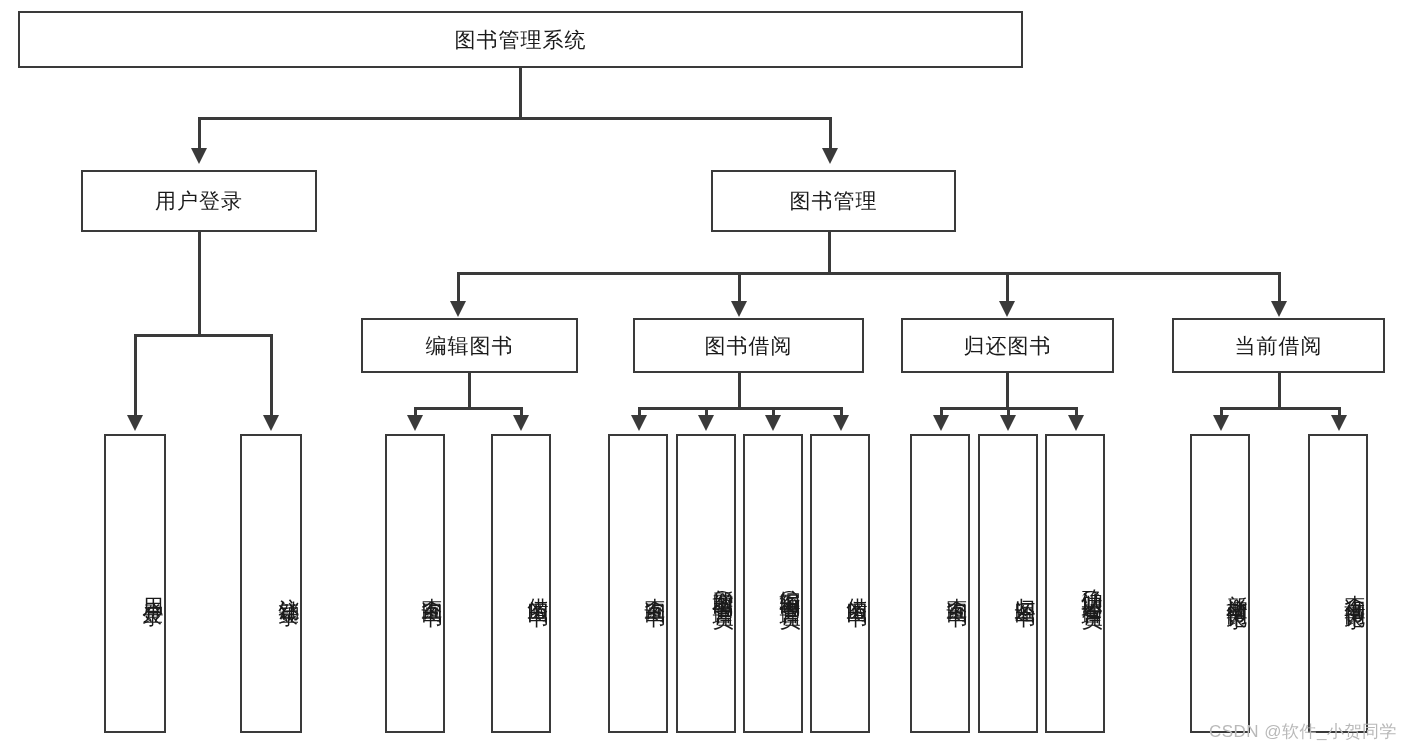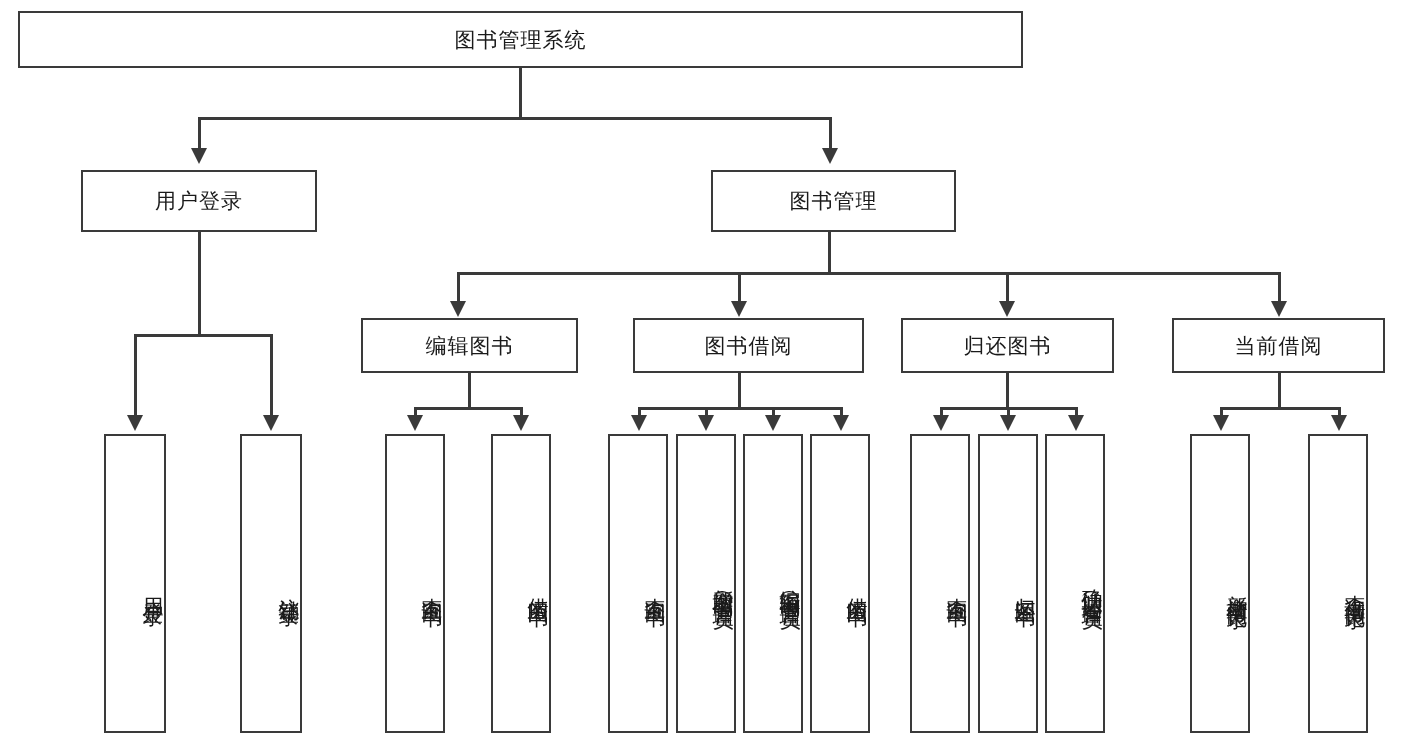--- a/index.html
+++ b/index.html
@@ -199,14 +199,15 @@
     <span class="vtext">确认归还（管理员）</span>
   </div>
 
   <div class="node v" style="left:1190px; top:434px; width:60px; height:299px;">
     <span class="vtext">新增借阅记录</span>
   </div>
   <div class="node v" style="left:1308px; top:434px; width:60px; height:299px;">
     <span class="vtext">查询借阅记录</span>
   </div>
 
+  <div id="watermark">CSDN @软件_小贺同学</div>
 
 </div>
 
 </body></html>

